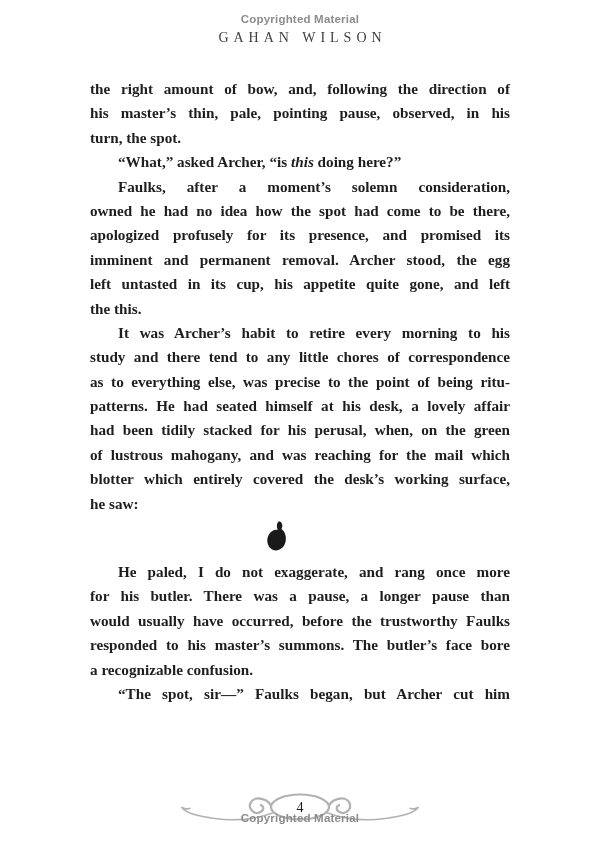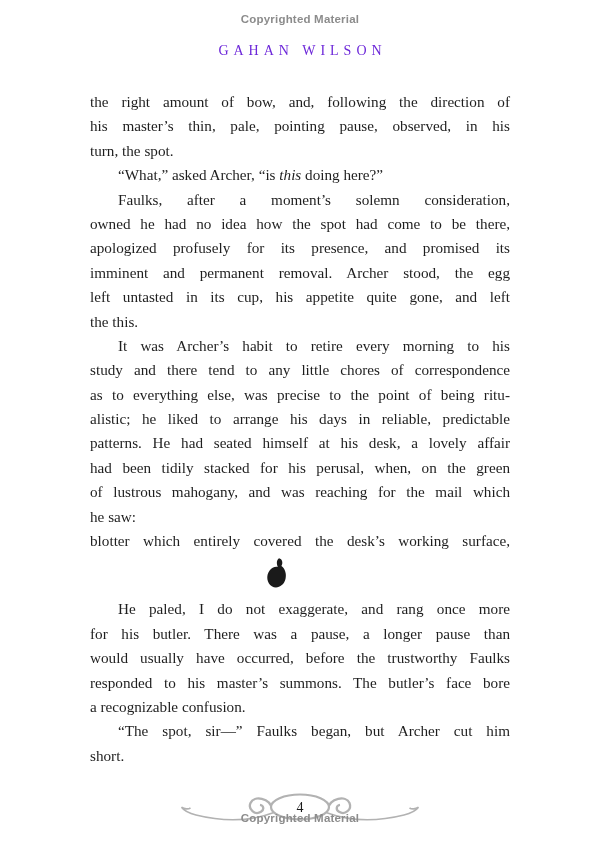--- a/index.html
+++ b/index.html
@@ -13,36 +13,36 @@
   .page { width: 600px; height: 673px; position: relative; background: #fff; }
 
   
   .header { padding-top: 13px; text-align: center; }
   .copyright-top {
     font-family: "Liberation Sans", sans-serif;
     font-size: 11.5px; font-weight: 700; color: #8c8c8c;
     letter-spacing: 0.2px;
   }
   .author {
-    margin-top: 18px;
+    margin-top: 5px;
     font-family: "Liberation Serif", serif;
-    font-size: 14px; color: #6d28d9;
+    font-size: 14px; color: #404040;
     letter-spacing: 5px; text-indent: 5px;
   }
 
   
   .page-body {
     width: 420px; margin: 31px auto 0 auto;
     font-size: 15.2px; line-height: 24.4px; color: #1e1e1e;
   }
   .para { }
   .line {
     text-align: justify;
     text-align-last: justify;
-    height: 24.4px; overflow: visible; white-space: normal;
+    height: 24.4px; overflow: visible; white-space: normal; font-weight: bold;
   }
   .line.lastline { text-align-last: left; }
   .line.indent { padding-left: 28px; }
   .it { font-style: italic; margin-top: 20px; }
 
   
   .spot-block {
     height: 44px; display: flex; align-items: center; justify-content: center;
   }
   .spot-block svg { transform: translateX(-23px); display: block; }
@@ -87,26 +87,25 @@
           <div class="line"><span>owned he had no idea how the spot had come to be there,</span></div>
           <div class="line"><span>apologized profusely for its presence, and promised its</span></div>
           <div class="line"><span>imminent and permanent removal. Archer stood, the egg</span></div>
           <div class="line"><span>left untasted in its cup, his appetite quite gone, and left</span></div>
           <div class="line lastline"><span>the this.</span></div>
         </div>
         <div class="para">
           <div class="line indent"><span>It was Archer’s habit to retire every morning to his</span></div>
           <div class="line"><span>study and there tend to any little chores of correspondence</span></div>
           <div class="line"><span>as to everything else, was precise to the point of being ritu-</span></div>
-          <div class="line"><span>alistic; he liked to arrange his days in reliable, predictable</span></div>
           <div class="line"><span>patterns. He had seated himself at his desk, a lovely affair</span></div>
           <div class="line"><span>had been tidily stacked for his perusal, when, on the green</span></div>
           <div class="line"><span>of lustrous mahogany, and was reaching for the mail which</span></div>
+          <div class="line"><span>blotter which entirely covered the desk’s working surface,</span></div>
           <div class="line lastline"><span>he saw:</span></div>
-          <div class="line"><span>blotter which entirely covered the desk’s working surface,</span></div>
         </div>
       </div>
 
     <figure class="spot-block">
       <svg width="24" height="36" viewBox="0 0 26 38" aria-hidden="true">
         <path fill="#1a1a1a" d="
           M 15.2 0.8
           C 18.8 1.6 19.8 6.0 17.8 9.2
           C 21.6 11.8 23.6 17.4 22.2 23.4
           C 20.5 30.8 13.0 34.6 7.4 31.2
@@ -120,21 +119,20 @@
     <div id="body-bottom">
         <div class="para">
           <div class="line indent"><span>He paled, I do not exaggerate, and rang once more</span></div>
           <div class="line"><span>for his butler. There was a pause, a longer pause than</span></div>
           <div class="line"><span>would usually have occurred, before the trustworthy Faulks</span></div>
           <div class="line"><span>responded to his master’s summons. The butler’s face bore</span></div>
           <div class="line lastline"><span>a recognizable confusion.</span></div>
         </div>
         <div class="para">
           <div class="line indent"><span>“The spot, sir—” Faulks began, but Archer cut him</span></div>
-          <div class="line lastline"><span>short.</span></div>
         </div>
       </div>
   </div>
 
   <div class="footer">
     <div class="flourish-wrap">
       <svg width="240" height="44" viewBox="0 0 240 44" aria-hidden="true">
         <g id="flourish-left" fill="none" stroke="#b2b2b2">
           <path stroke-width="2.3" d="M 92 19 C 90 8 74 5 70.5 13 C 67.8 19.5 75 25.5 81 21.8 C 84.6 19.6 83.6 15.2 80 14.8"></path>
           <path stroke-width="1.6" d="M 94 22.5 C 70 31.5 42 31.5 16 25 C 9 23.2 4 20.5 1.5 17.2 C 4.5 19.2 8.5 19.4 10.5 17.8"></path>

